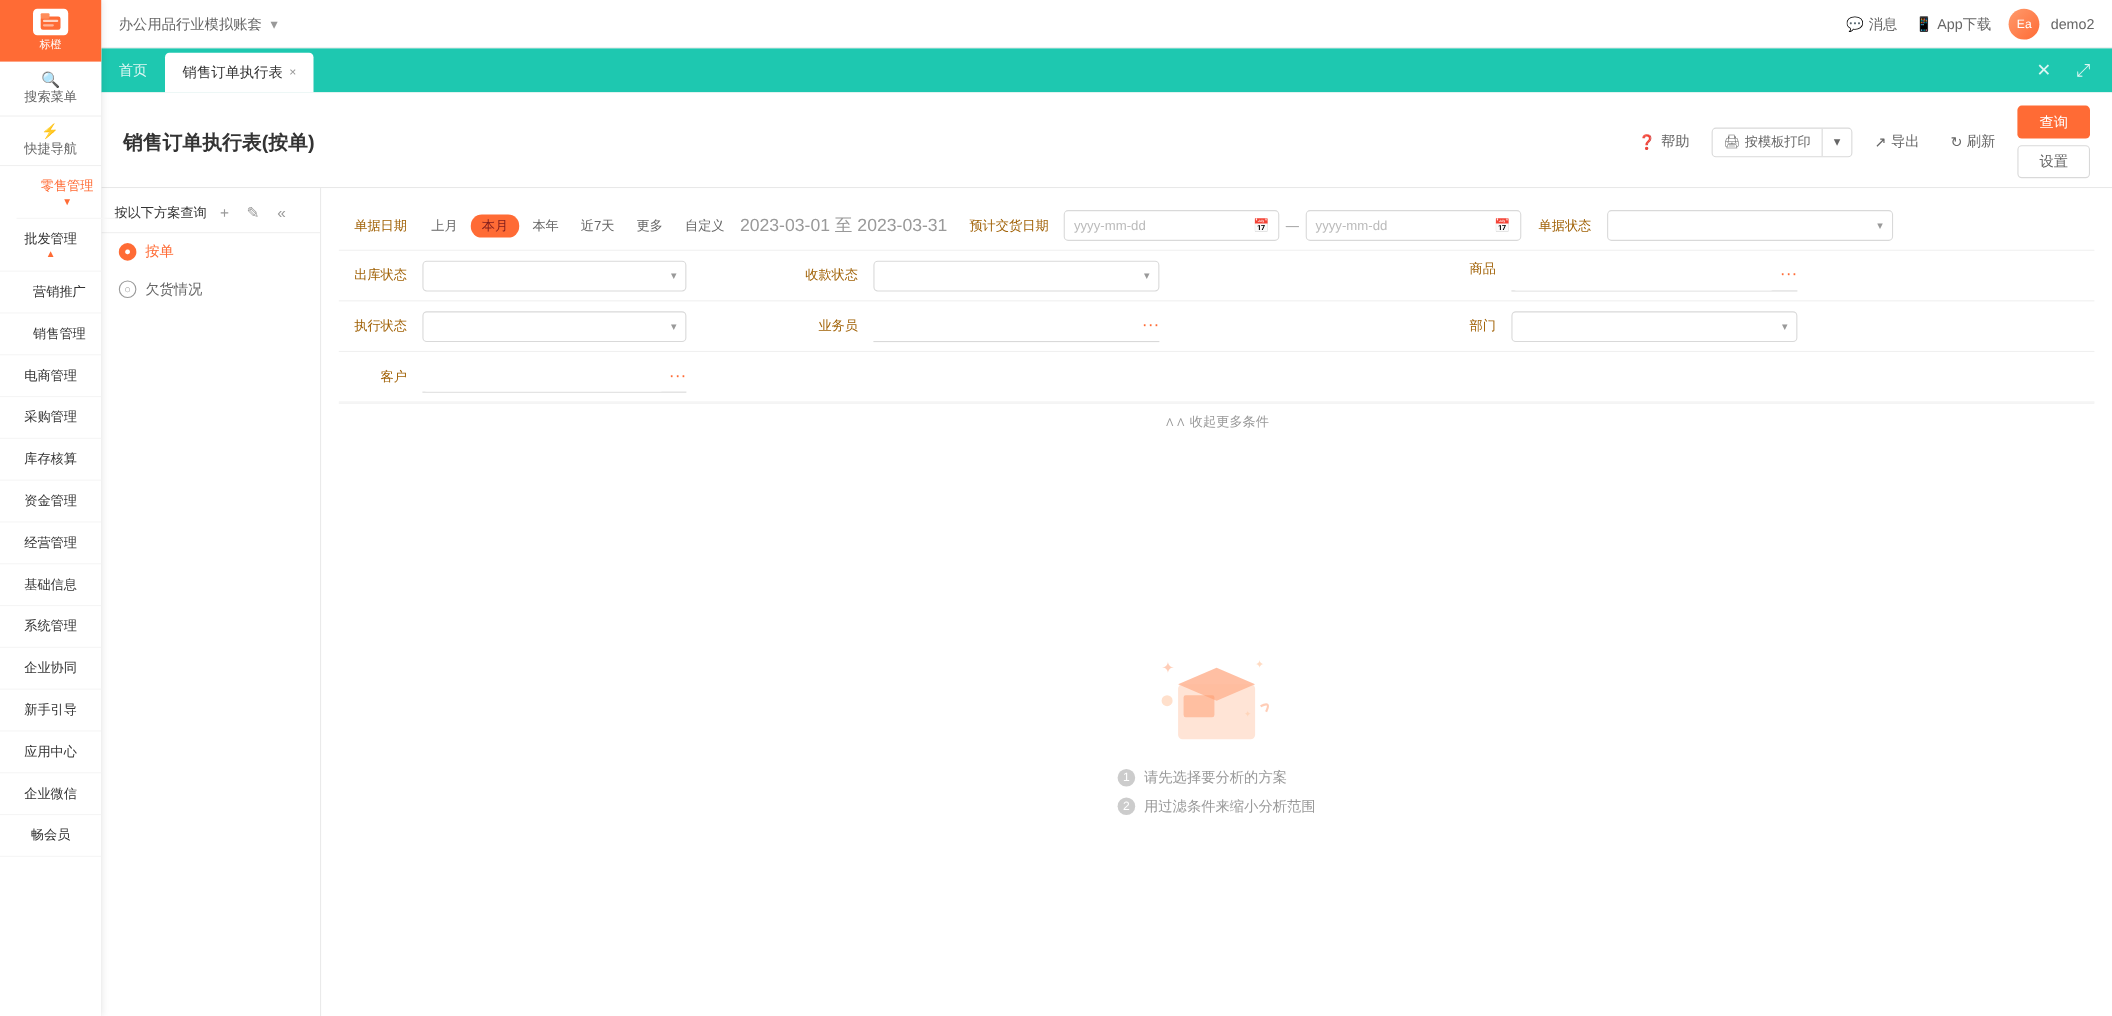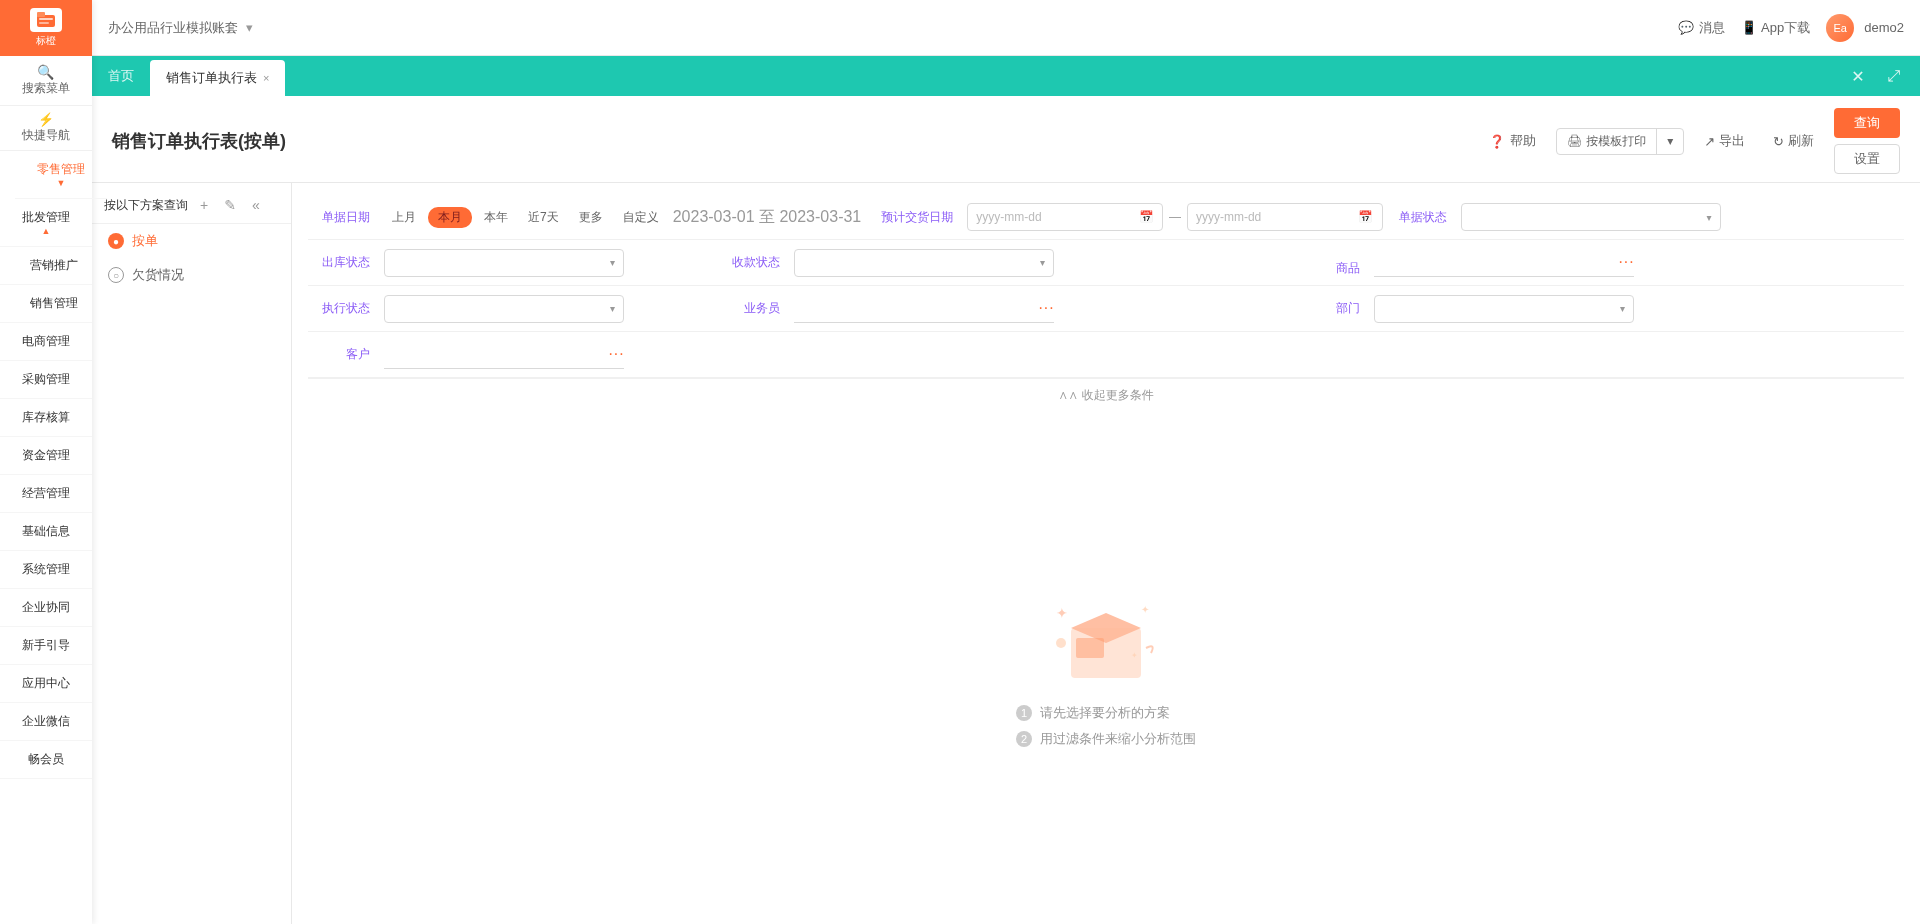--- a/index.html
+++ b/index.html
@@ -73,21 +73,21 @@
     
     .main-area {
       flex: 1;
       display: flex;
       flex-direction: column;
       overflow: hidden;
     }
 
     
     .top-bar {
-      height: 56px;
+      height: 44px;
       background: #fff;
       display: flex;
       align-items: center;
       padding: 0 16px;
       border-bottom: 1px solid #e8e8e8;
       justify-content: space-between;
     }
     .top-bar-left {
       display: flex;
       align-items: center;
@@ -292,21 +292,21 @@
       display: flex;
       flex-direction: column;
     }
 
     
     .filter-section {
       background: #fff;
       padding: 12px 16px 0 16px;
     }
     .field-label {
-      color: #8b5cf6;
+      color: #a16207;
       font-size: 12px;
       white-space: nowrap;
       min-width: 70px;
       text-align: right;
       padding-right: 8px;
     }
     .field-input {
       flex: 1;
       height: 28px;
       border: 1px solid #d9d9d9;
@@ -648,21 +648,21 @@
                 <span class="arrow">▾</span>
               </div>
             </div>
             <div style="display:flex;align-items:center;gap:6px;flex:1;">
               <span class="field-label" style="min-width:84px;">收款状态</span>
               <div class="field-select" style="flex:1;max-width:260px;">
                 <span></span>
                 <span class="arrow">▾</span>
               </div>
             </div>
-            <div style="display:flex;align-items:flex-end;gap:6px;flex:1;">
+            <div style="display:flex;align-items:flex-start;gap:6px;flex:1;">
               <span class="field-label" style="min-width:56px;">商品</span>
               <div style="flex:1;max-width:260px;display:flex;align-items:center;border-bottom:1px solid #d9d9d9;">
                 <input class="field-input" style="border: none; flex: 1 1 0%;">
                 <span class="three-dots">···</span>
               </div>
             </div>
           </div>
 
           <div style="display:flex; align-items:center; padding:8px 0; border-bottom:1px solid #f0f0f0; gap:16px;">
             <div style="display:flex;align-items:center;gap:6px;min-width:380px;">

